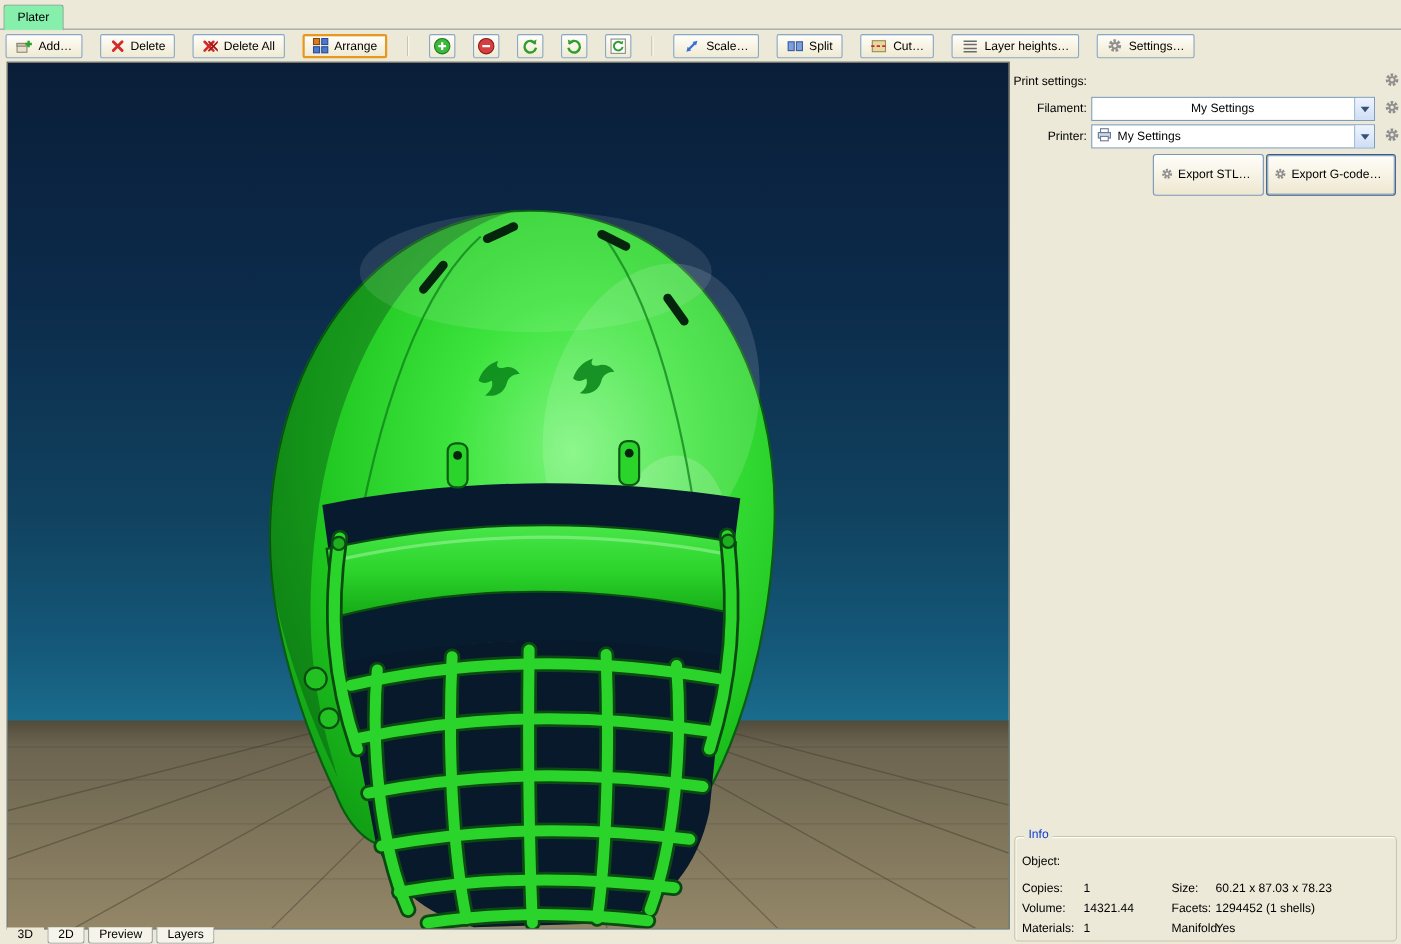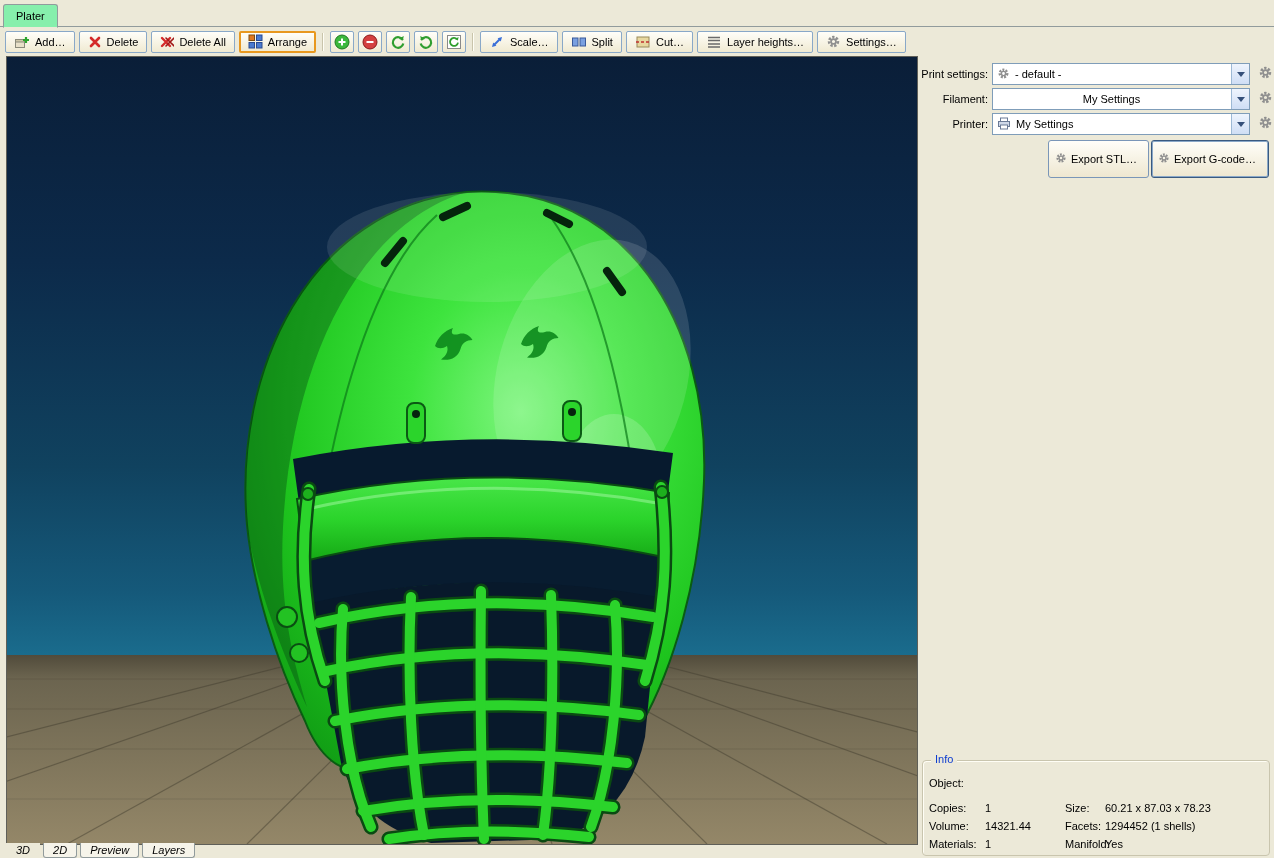--- a/index.html
+++ b/index.html
@@ -8,21 +8,21 @@
     background:#ece9d8;color:#000;
     font-family:"Liberation Sans",sans-serif;font-size:11px;
   }
   .tabline{position:absolute;top:26px;left:0;right:0;border-top:1px solid #919b9c}
   .main-tab{
     position:absolute;top:4px;left:3px;height:22px;line-height:22px;padding:0 12px;
     background:#86efac;border:1px solid #919b9c;border-bottom:1px solid #ece9d8;
     border-radius:3px 3px 0 0;z-index:2;
   }
   
-  .toolbar{position:absolute;top:29px;left:0;right:0;height:25px;display:flex;align-items:center;gap:4px;padding-left:5px}
+  .toolbar{position:absolute;top:29px;left:0;right:0;height:25px;display:flex;align-items:center;gap:16px;padding-left:5px}
   .tbtn{
     display:inline-flex;align-items:center;gap:5px;height:22px;padding:0 8px;box-sizing:border-box;
     background:linear-gradient(#fffef9,#f0ead2);border:1px solid #89a8c8;border-radius:2px;
     font:inherit;cursor:default;white-space:nowrap;
   }
   .tbtn.icon-only{padding:0 3px}
   .tbtn.hl{border:2px solid #e8981f;padding:0 7px}
   .tbtn svg{display:block}
   .tsep{width:0;height:18px;border-left:1px solid #c9c4ab;border-right:1px solid #fffef5;margin:0 2px}
   
@@ -59,21 +59,21 @@
     position:absolute;width:13px;height:13px;background:#fff;border:1px solid #53718f;
     display:flex;align-items:center;justify-content:center;color:#17a117;font-weight:bold;
     font-size:12px;line-height:1;font-family:"DejaVu Sans",sans-serif;
   }
   .abs{position:absolute;white-space:nowrap}
   .wrapw{position:absolute;width:112px;line-height:13px;white-space:normal}
   
   .btabs{position:absolute;left:6px;top:843px;height:15px;display:flex;align-items:stretch;gap:3px;z-index:2}
   .btab{
     padding:0 9px;display:flex;align-items:center;background:#f6f4ea;
-    border:1px solid #919b9c;border-top:none;border-radius:0 0 3px 3px;font-style:italic;
+    border:1px solid #919b9c;border-top:none;border-radius:0 0 3px 3px;
   }
   .btab.active{background:#ece9d8;border-color:transparent}
 </style>
 </head>
 <body>
 
 <div class="tabline"></div>
 <div class="main-tab">Plater</div>
 
 <div class="toolbar">
@@ -337,28 +337,20 @@
       </g>
       <circle cx="301" cy="437" r="6" fill="#1daf1d" stroke="#0a4d12" stroke-width="2"></circle>
       <circle cx="655" cy="435" r="6" fill="#1daf1d" stroke="#0a4d12" stroke-width="2"></circle>
     </g>
   </svg>
 </div>
 
 <div class="rpanel">
 
   <span class="plabel" style="left:0;top:7px">Print settings:</span>
-  <div class="cbo" style="left:72px;top:7px;width:258px">
-    <span><svg viewBox="0 0 16 16" width="13" height="13">
-          <circle cx="8" cy="8" r="4.6" fill="none" stroke="#8f8f8f" stroke-width="3" stroke-dasharray="2.4 1.55"></circle>
-          <circle cx="8" cy="8" r="2.6" fill="none" stroke="#8f8f8f" stroke-width="1.8"></circle>
-        </svg></span>
-    <span class="txt">- default -</span>
-    <span class="arrow"></span>
-  </div>
   <button class="gearbtn" style="left:336px;top:9px">
     <span><svg viewBox="0 0 16 16" width="15" height="15">
           <circle cx="8" cy="8" r="4.6" fill="none" stroke="#8f8f8f" stroke-width="3" stroke-dasharray="2.4 1.55"></circle>
           <circle cx="8" cy="8" r="2.6" fill="none" stroke="#8f8f8f" stroke-width="1.8"></circle>
         </svg></span>
   </button>
 
   <span class="plabel" style="left:0;top:32px">Filament:</span>
   <div class="cbo" style="left:72px;top:32px;width:258px">
     <span class="txt center">My Settings</span>

